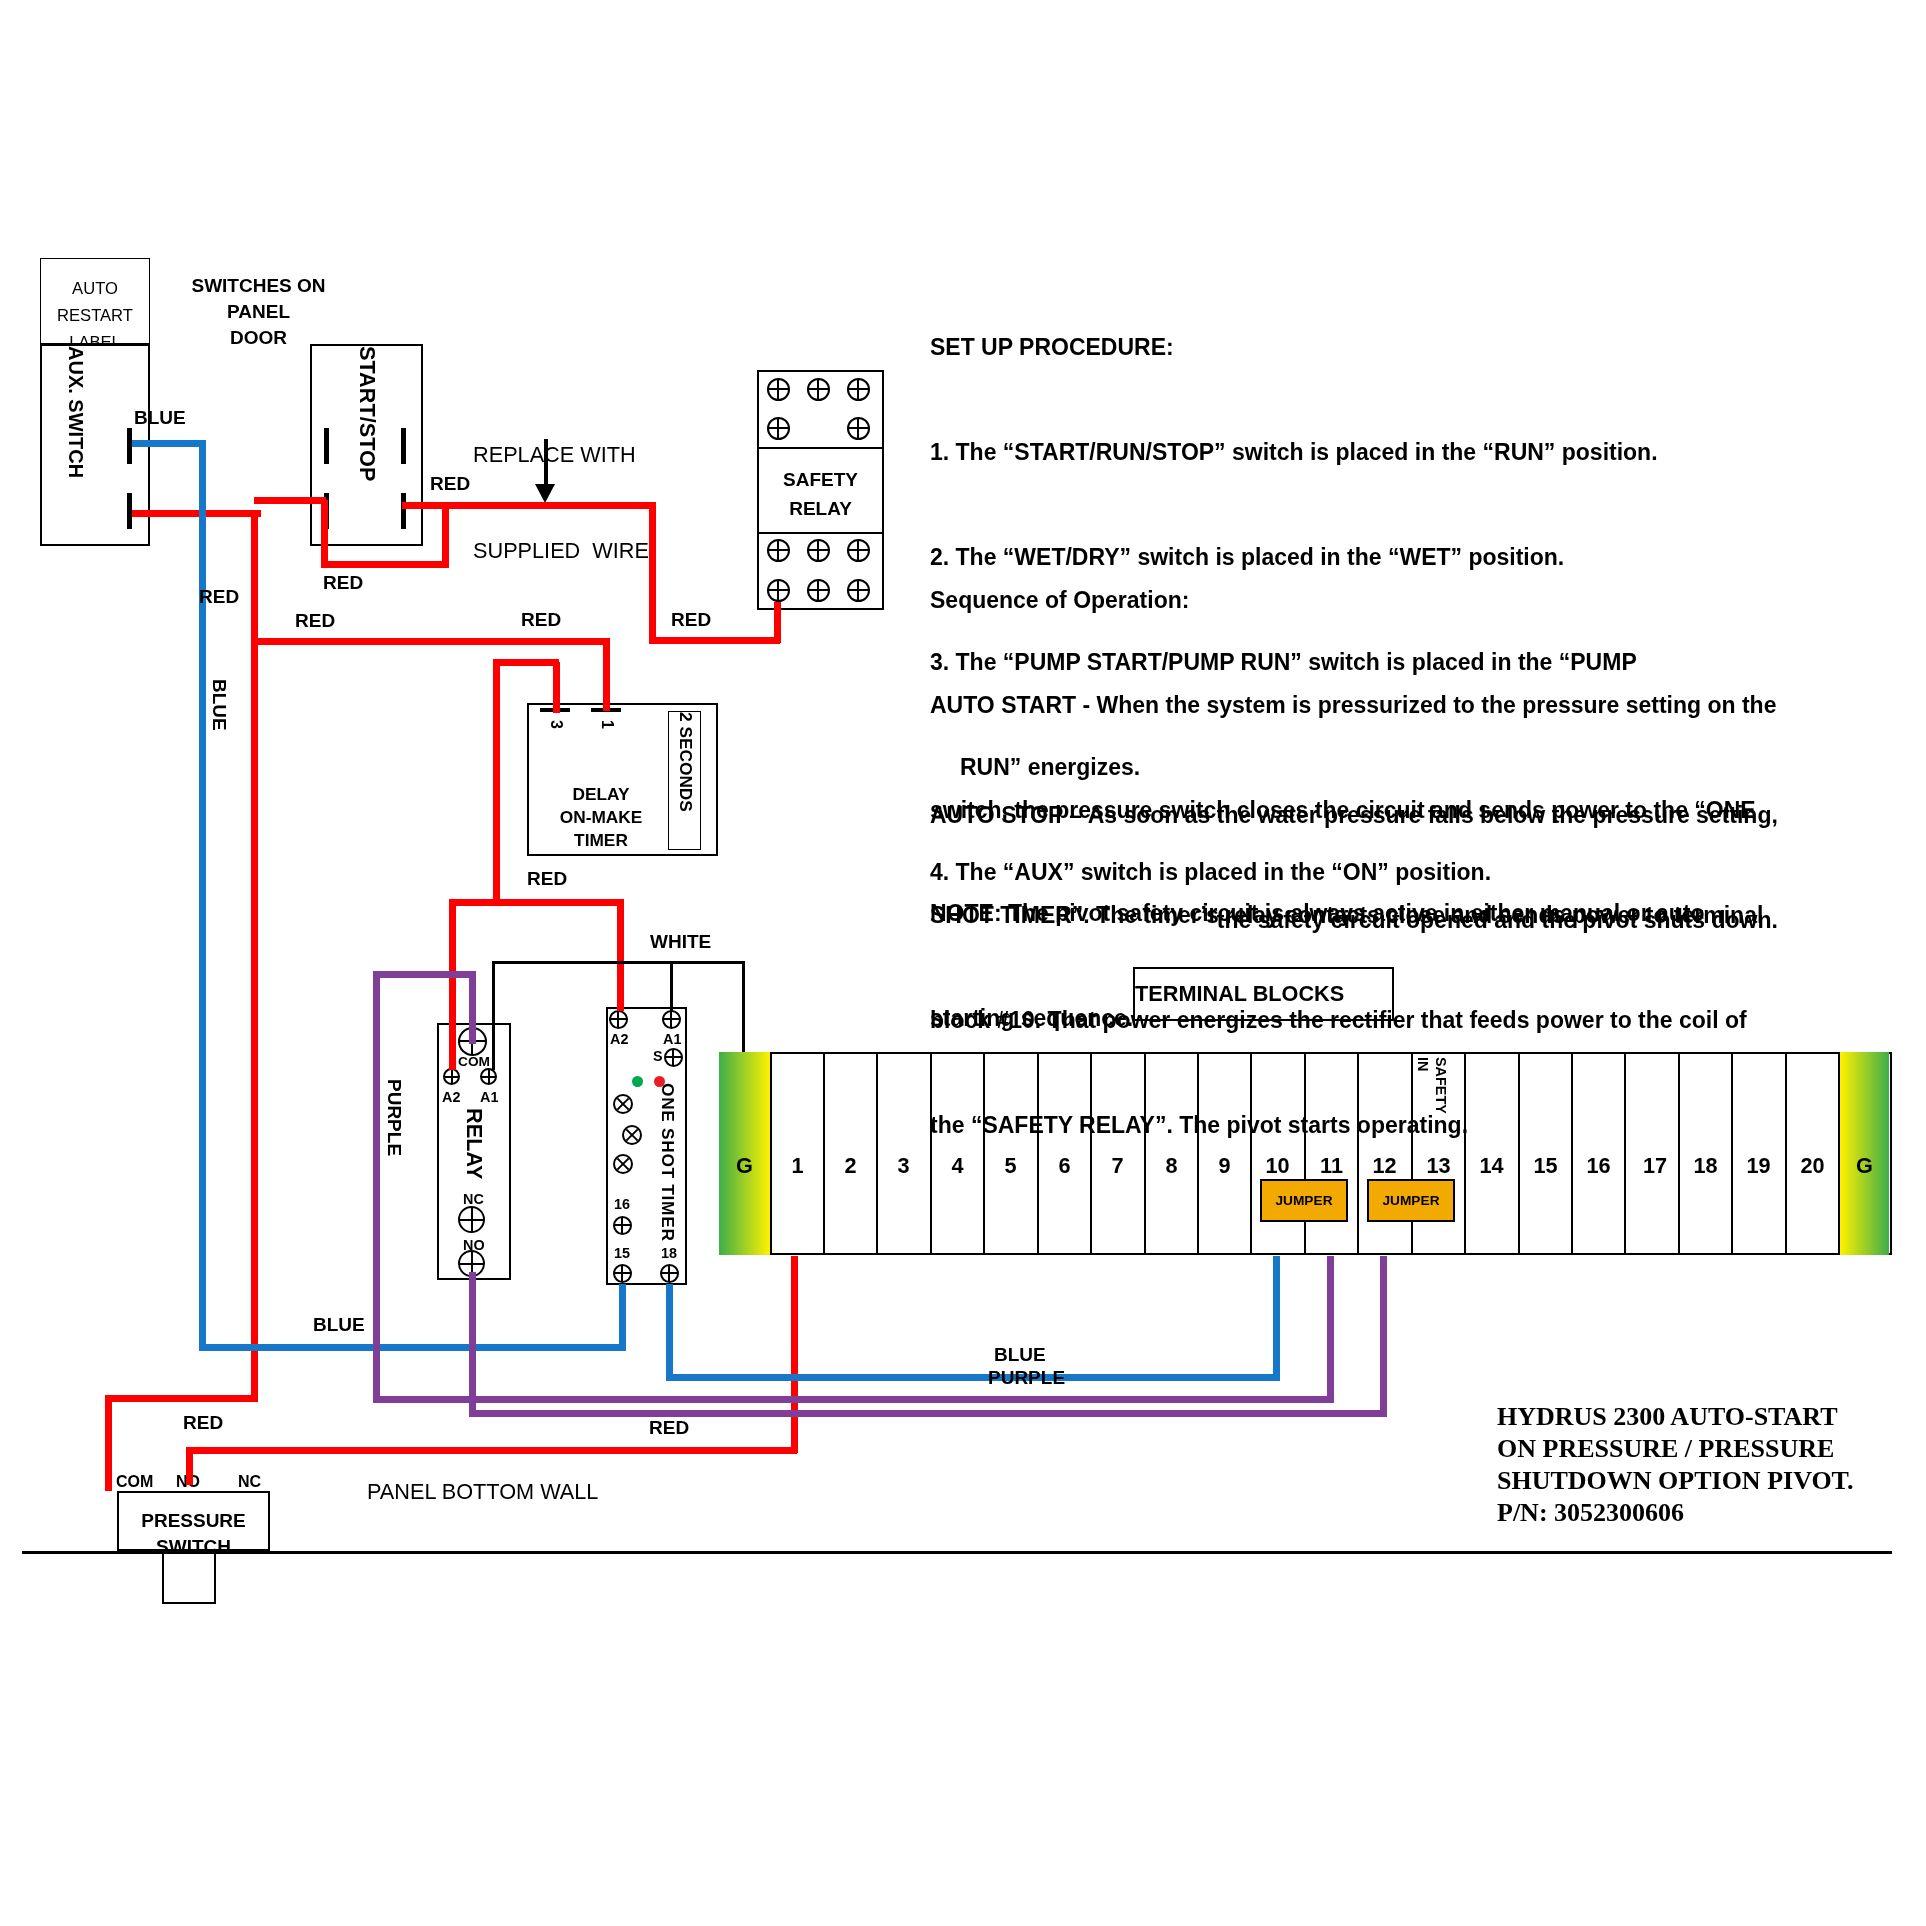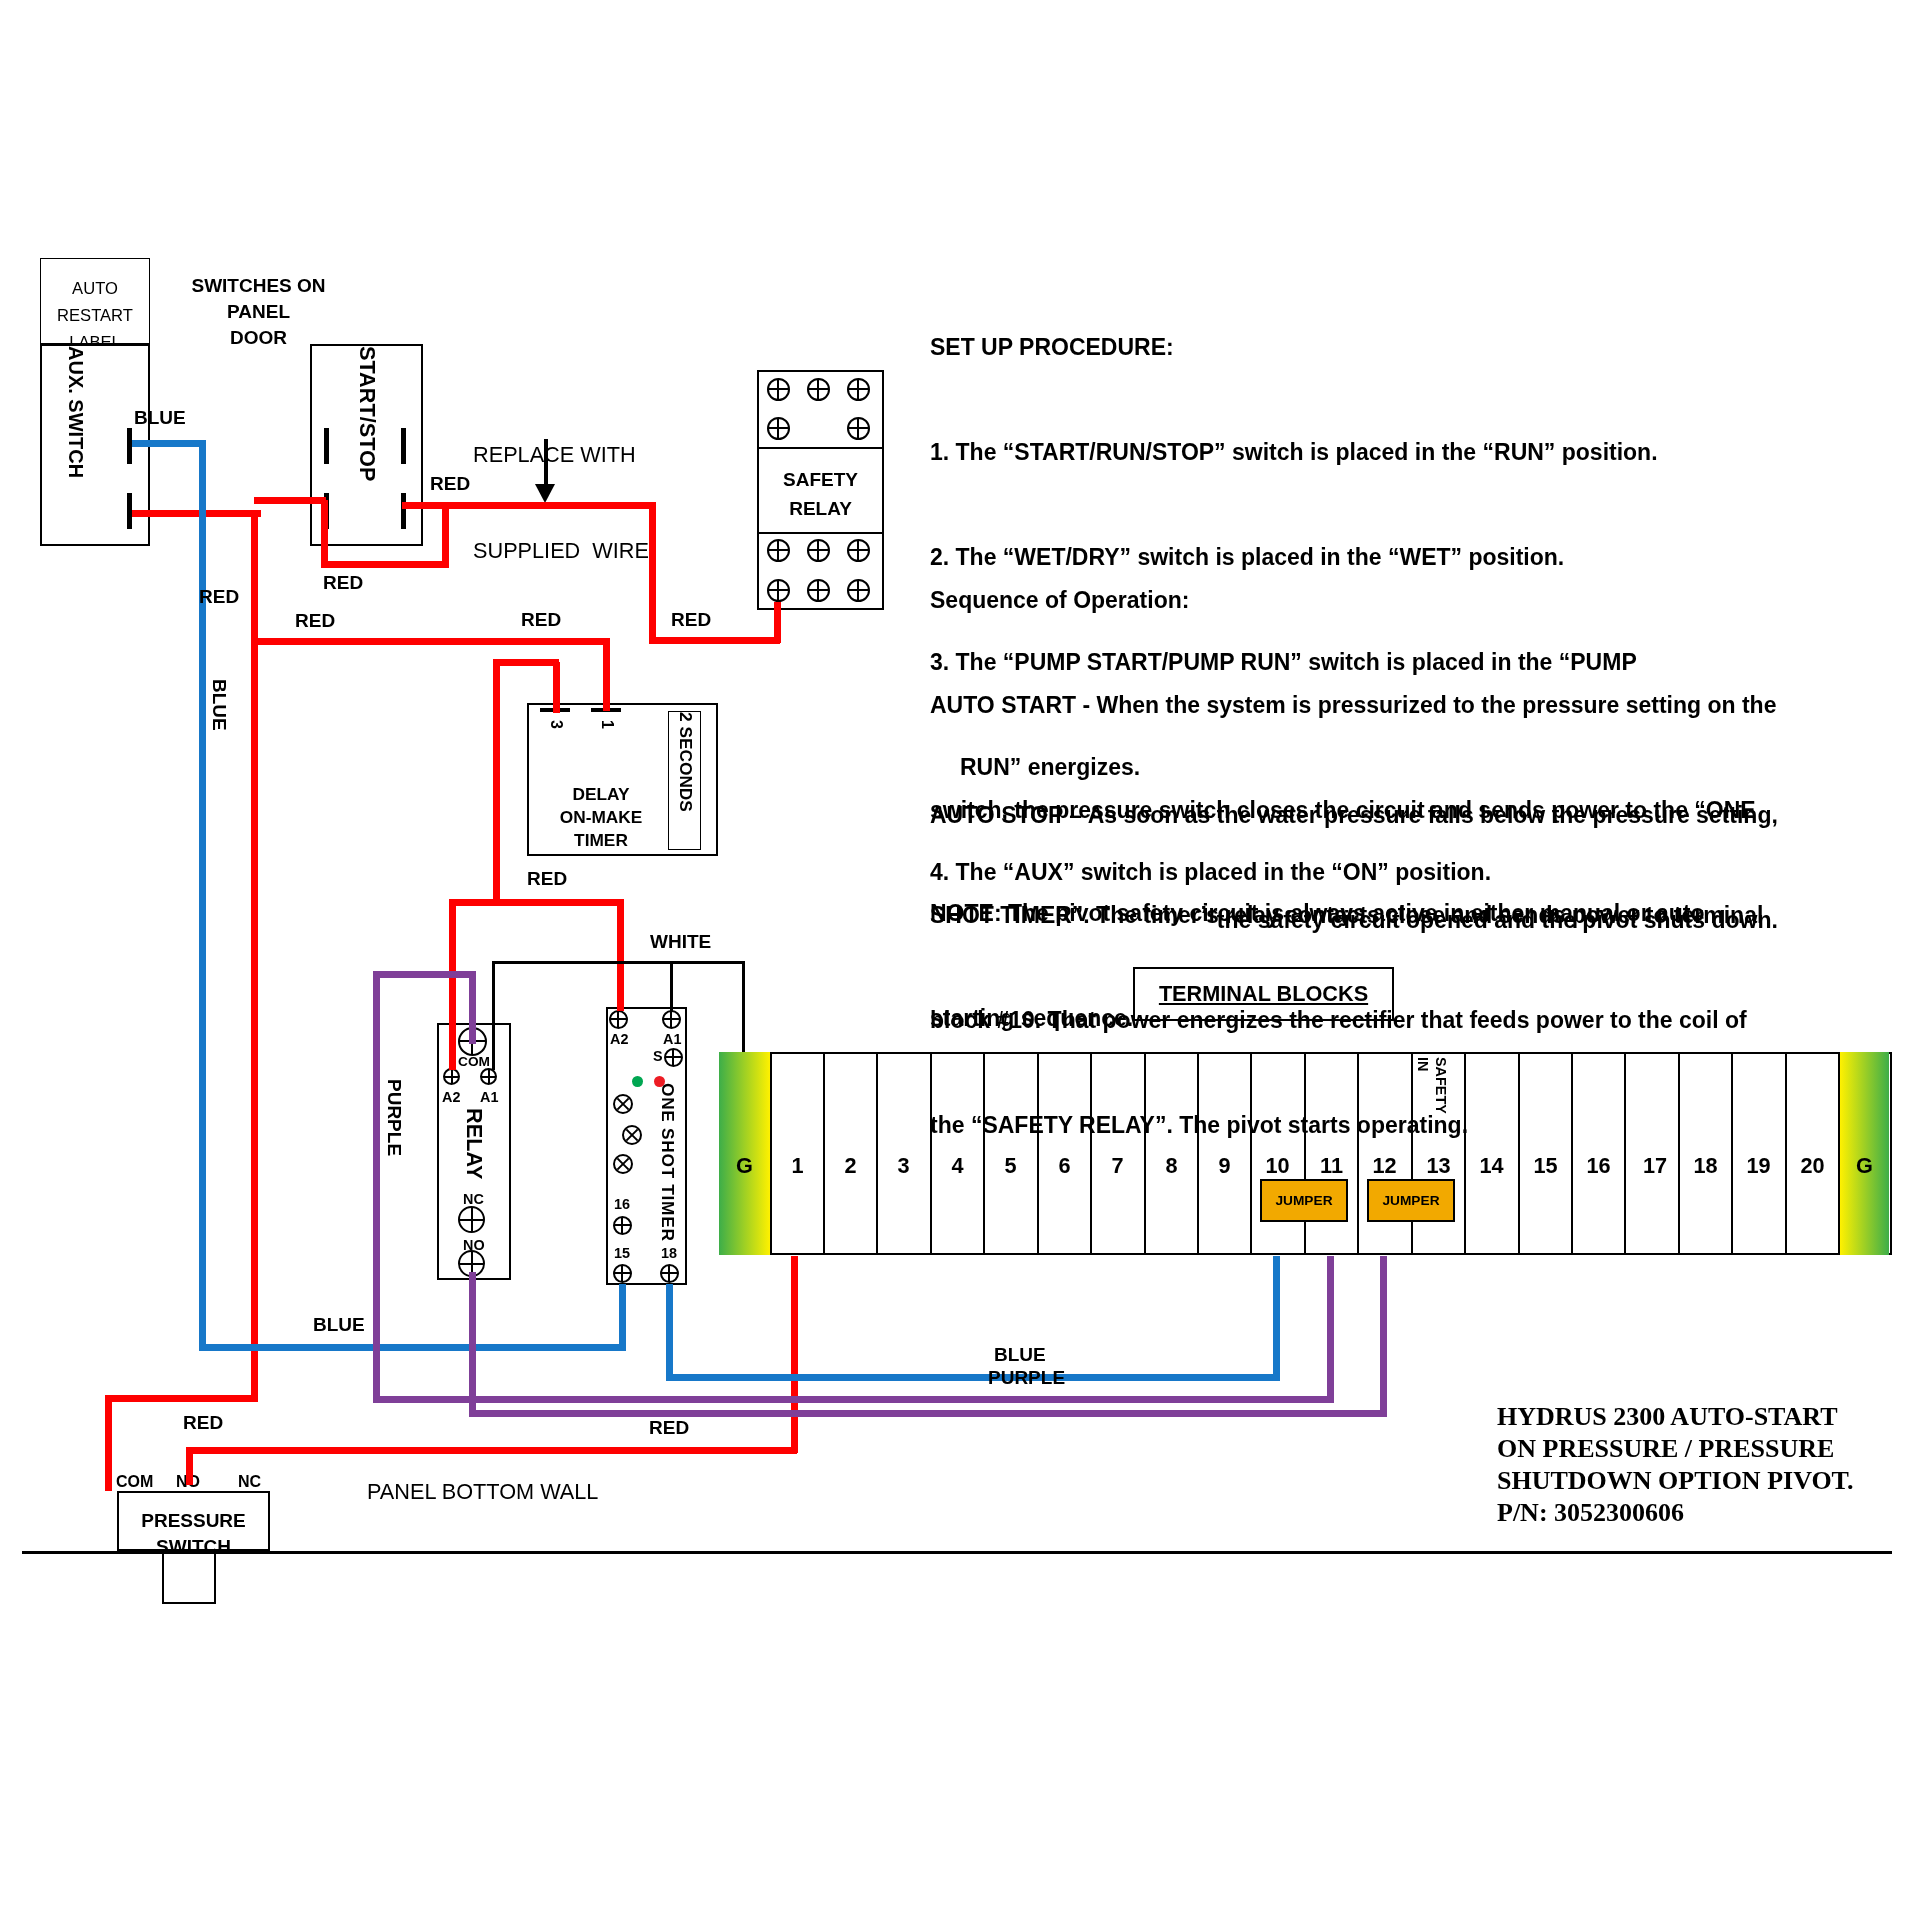--- a/index.html
+++ b/index.html
@@ -127,21 +127,21 @@
   <div class="tc diag" style="left:622px;top:1125px;width:20px;height:20px;"></div>
   <div class="tc diag" style="left:613px;top:1154px;width:20px;height:20px;"></div>
   <div class="vtext" style="position:absolute;left:657px;top:1083px;font-weight:bold;font-size:17.3px;letter-spacing:0.7px;">ONE SHOT TIMER</div>
   <div class="slbl" style="left:614px;top:1196px;">16</div>
   <div class="tc" style="left:613px;top:1216px;width:19px;height:19px;"></div>
   <div class="slbl" style="left:614px;top:1245px;">15</div>
   <div class="tc" style="left:613px;top:1264px;width:19px;height:19px;"></div>
   <div class="slbl" style="left:661px;top:1245px;">18</div>
   <div class="tc" style="left:660px;top:1264px;width:19px;height:19px;"></div>
 
-  <div class="box" style="left:1133px;top:967px;width:261px;height:54px;display:flex;align-items:center;justify-content:center;text-decoration:underline;">
+  <div class="box" style="left:1133px;top:967px;width:261px;height:54px;display:flex;align-items:center;justify-content:flex-start;">
     <span style="font-weight:bold;font-size:21.7px;">TERMINAL BLOCKS</span>
   </div>
 
   <div style="position:absolute;left:719px;top:1052px;width:1173px;height:203px;border:2.9px solid #000;box-sizing:border-box;background:#fff;"></div>
 
   <div class="cell" style="left:719px;width:51px;border-left:none;background:linear-gradient(to right,#3DAE49,#FFF100);">
       <span>G</span>
     </div>
   <div class="cell" style="left:770px;width:53px;">
       <span>1</span>

